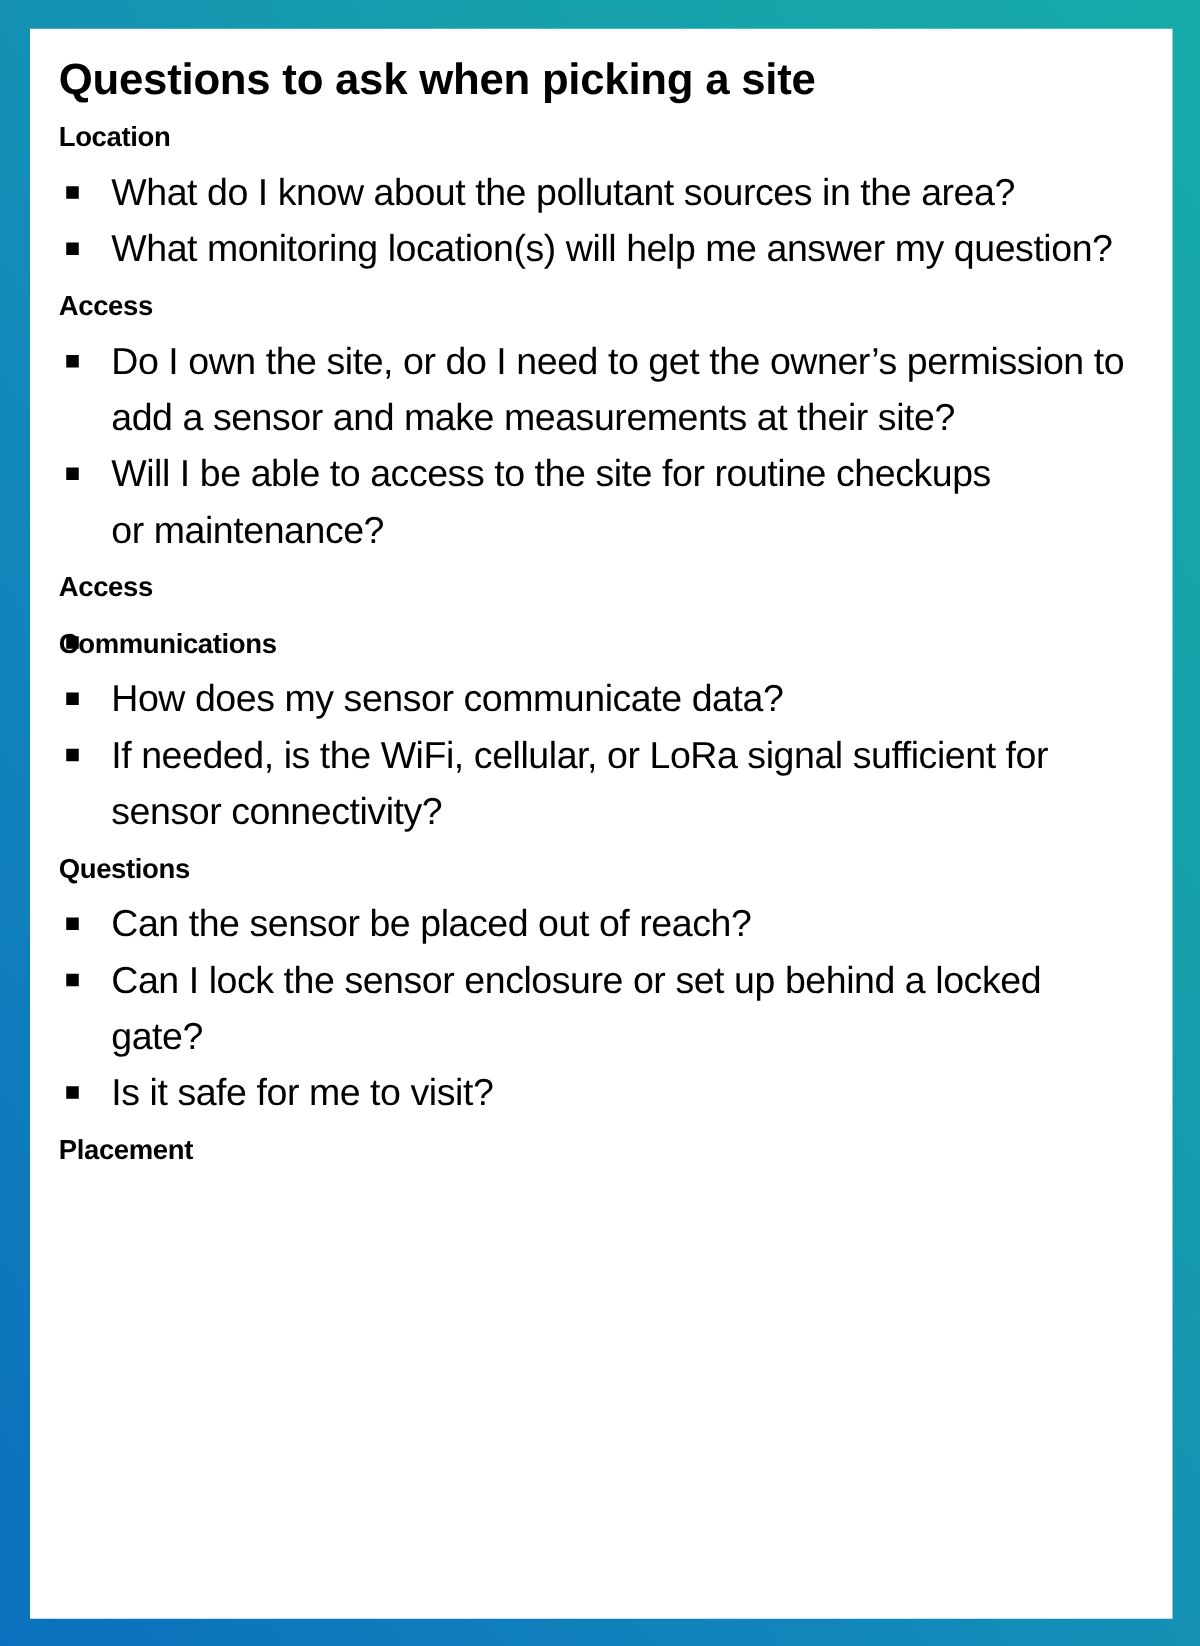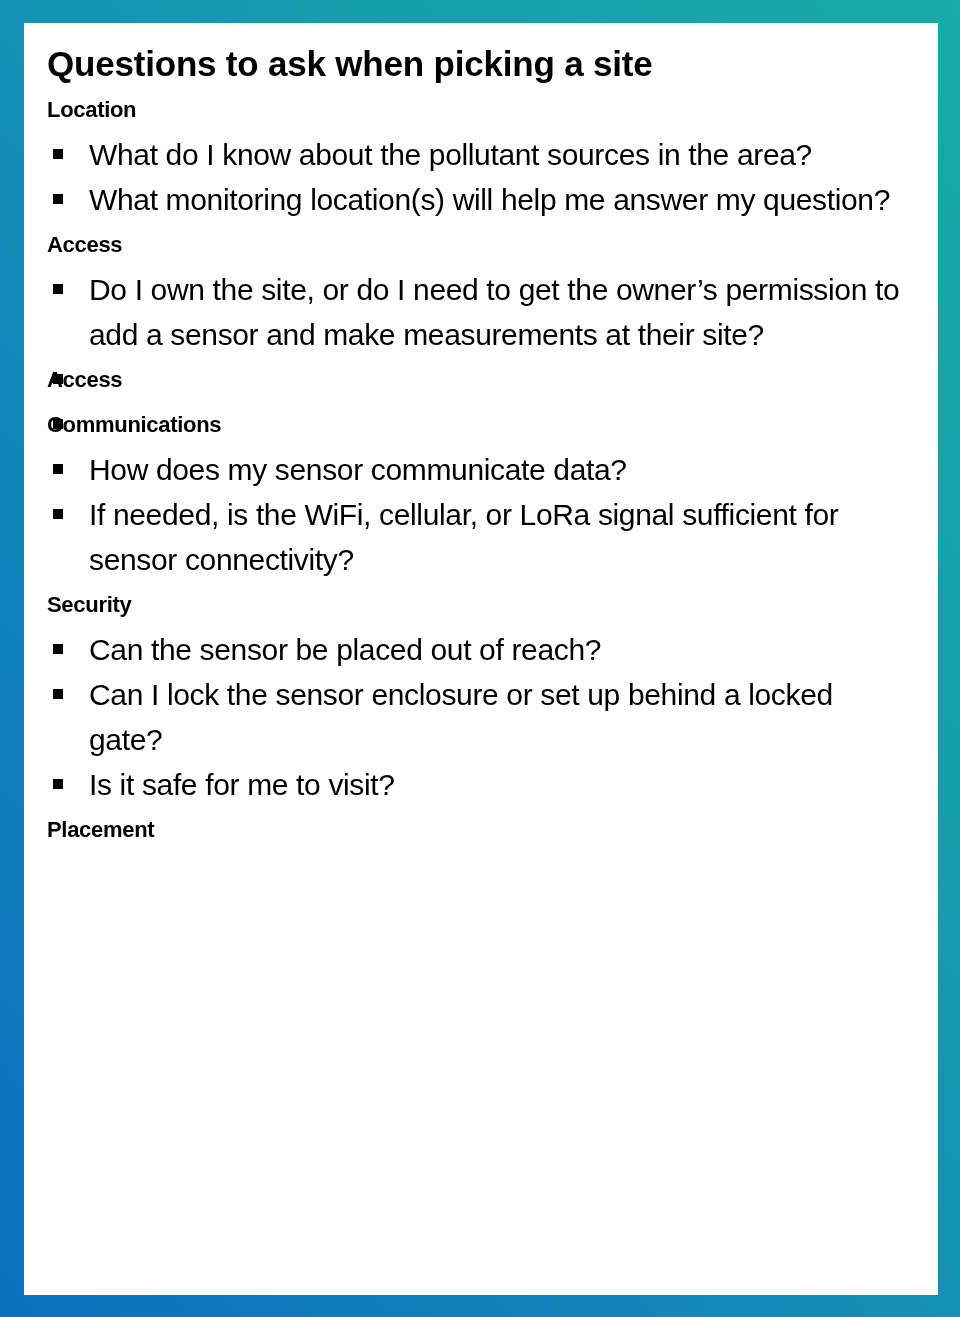--- a/index.html
+++ b/index.html
@@ -46,41 +46,41 @@
         <ul>
           <li><span class="bullet"></span><span>What do I know about the pollutant sources in the area?</span></li>
           <li><span class="bullet"></span><span>What monitoring location(s) will help me answer my question?</span></li>
         </ul>
       </section>
 
       <section>
         <h2 class="heading">Access</h2>
         <ul>
           <li style="padding-right:10px"><span class="bullet"></span><span>Do I own the site, or do I need to get the owner’s permission to add a sensor and make measurements at their site?</span></li>
-          <li style="padding-right:120px"><span class="bullet"></span></li>
+          <li style="padding-right:120px"><span class="bullet"></span><span>Will I be able to access to the site for routine checkups or maintenance?</span></li>
         </ul>
       </section>
 
       <section>
         <h2 class="heading">Access</h2>
         <ul>
           <li style="white-space:nowrap"><span class="bullet"></span></li>
         </ul>
       </section>
 
       <section>
         <h2 class="heading">Communications</h2>
         <ul>
           <li><span class="bullet"></span><span>How does my sensor communicate data?</span></li>
           <li><span class="bullet"></span><span>If needed, is the WiFi, cellular, or LoRa signal sufficient for sensor connectivity?</span></li>
         </ul>
       </section>
 
       <section>
-        <h2 class="heading">Security</h2>
+        <h2 class="heading">Questions</h2>
         <ul>
           <li><span class="bullet"></span><span>Can the sensor be placed out of reach?</span></li>
           <li style="padding-right:60px"><span class="bullet"></span><span>Can I lock the sensor enclosure or set up behind a locked gate?</span></li>
           <li><span class="bullet"></span><span>Is it safe for me to visit?</span></li>
         </ul>
       </section>
 
       <section>
         <h2 class="heading">Placement</h2>
       </section>

